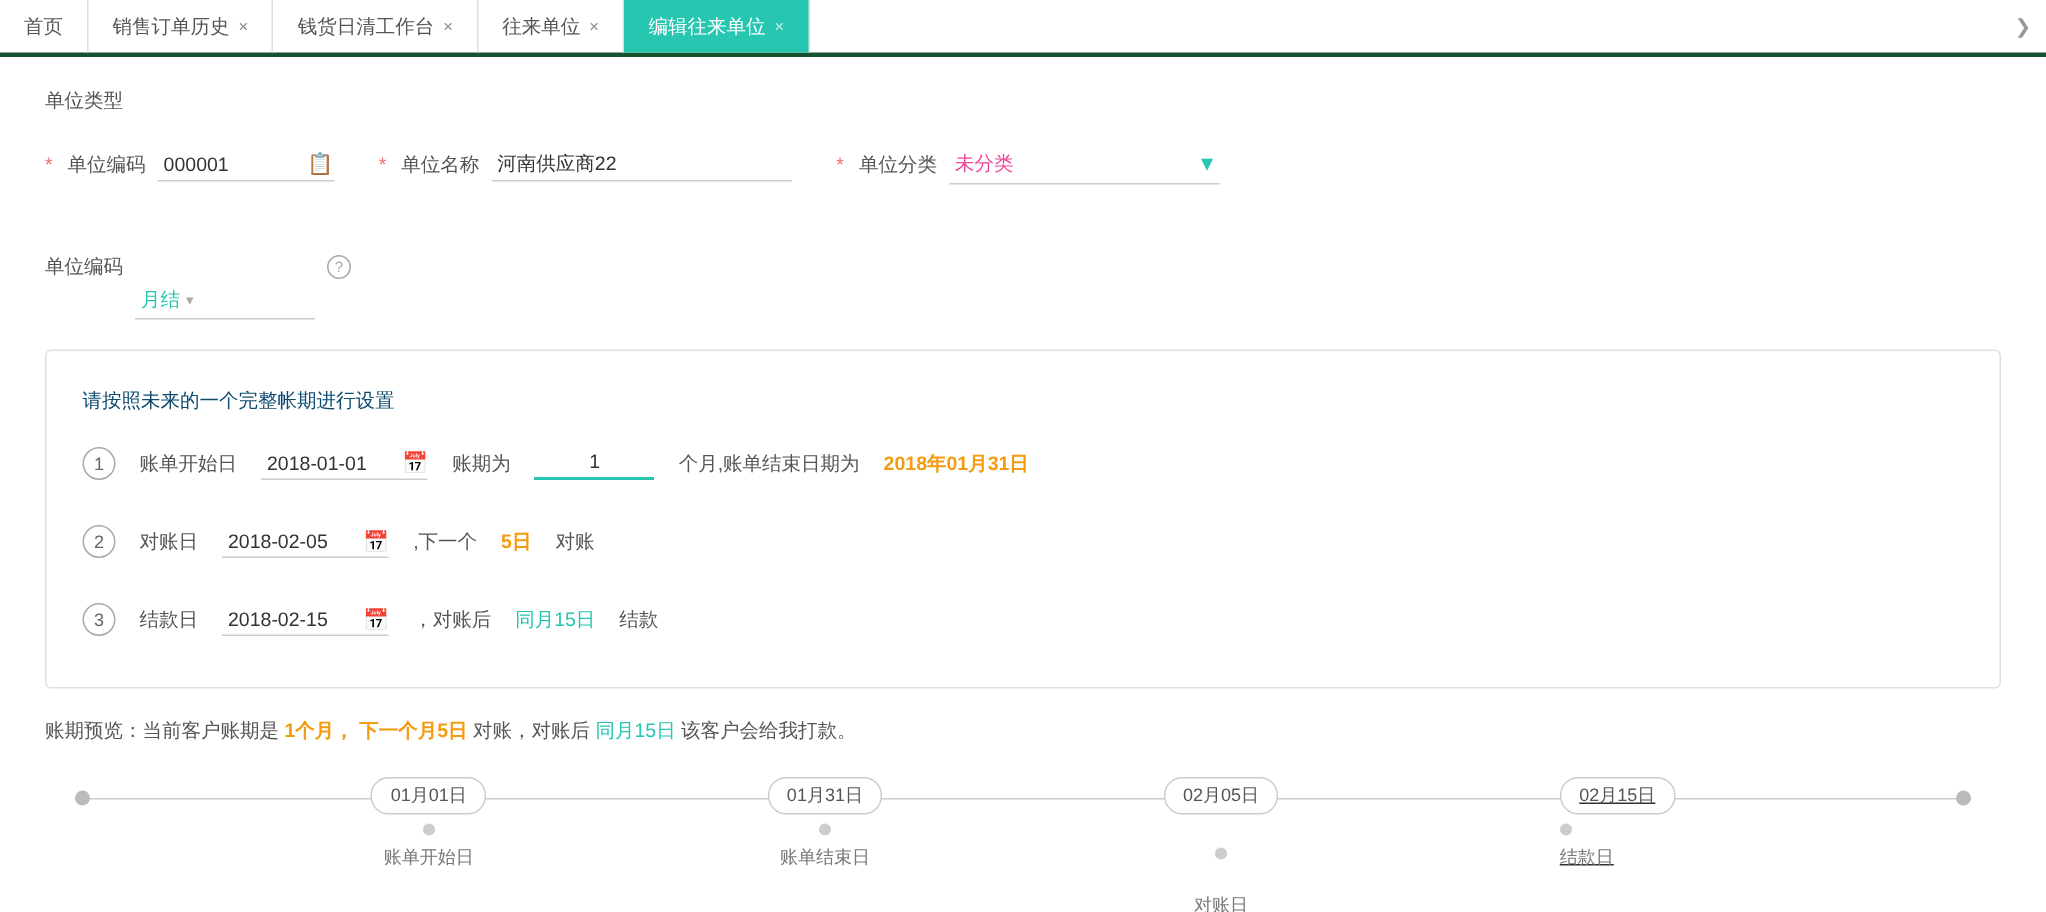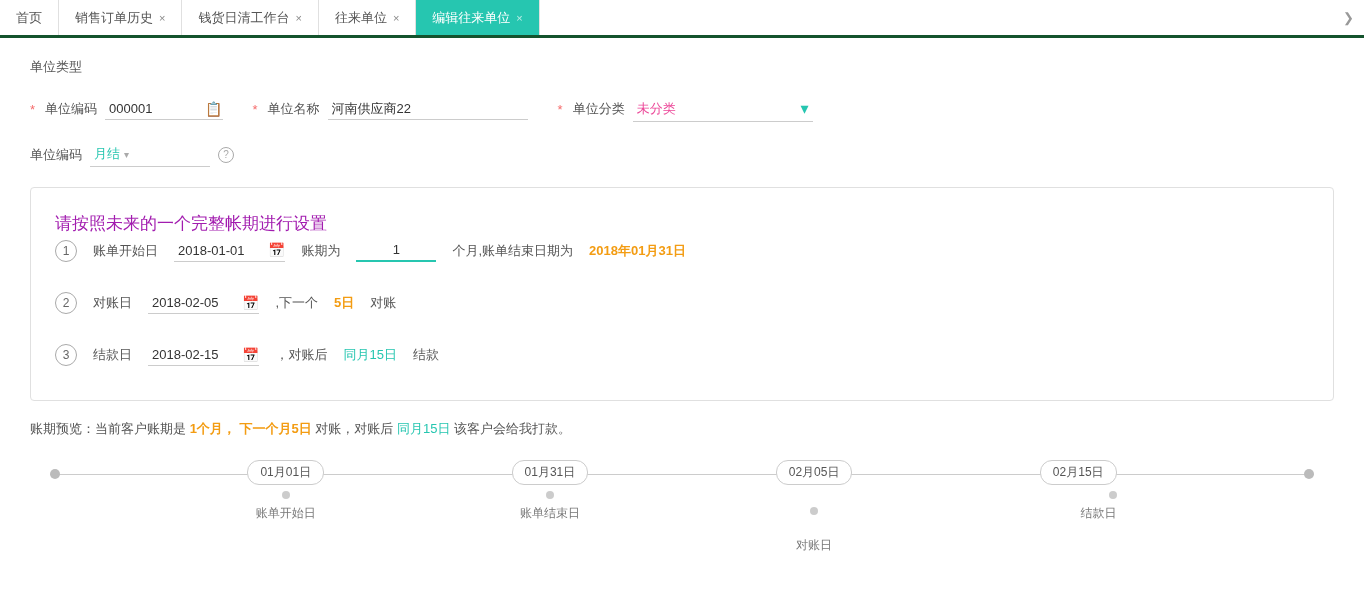--- a/index.html
+++ b/index.html
@@ -169,23 +169,23 @@
     }
 
     
     .card {
       border: 1px solid #e0e0e0;
       border-radius: 4px;
       padding: 24px;
       margin-bottom: 16px;
     }
     .card-title {
-      font-size: 17px;
-      color: #a21caf;
-      margin-bottom: 4px;
+      font-size: 13px;
+      color: #0c4a6e;
+      margin-bottom: 21px;
     }
 
     
     .step-row {
       display: flex;
       align-items: center;
       margin-bottom: 30px;
       gap: 16px;
     }
     .step-num {
@@ -311,21 +311,21 @@
       <div class="dropdown-field" style="width:180px;">
         <span class="selected-val" style="color:#ec4899;flex:1;">未分类</span>
         <span class="dropdown-arrow" style="color:#26c6b0;font-size:16px;">▾</span>
       </div>
     </div>
   </div>
 
   <div class="form-row">
     <div class="form-field">
       <span class="field-label">单位编码</span>
-      <div class="dropdown-field" style="min-width:120px;">
+      <div class="dropdown-field" style="min-width:120px;margin-top:45px;">
         <span class="selected-val">月结</span>
         <span class="dropdown-arrow">▾</span>
       </div>
       <div class="help-icon">
         <span>?</span>
       </div>
     </div>
   </div>
 
   <div class="card">
@@ -403,21 +403,21 @@
         <div style="width:8px;height:8px;border-radius:50%;background:#ccc;"></div>
         <div style="font-size:12px;color:#777;">账单结束日</div>
       </div>
 
       <div style="display:flex;flex-direction:column;align-items:center;gap:22px;">
         <div style="border:1px solid #ccc;border-radius:12px;padding:3px 12px;font-size:12px;color:#555;background:#fff;">02月05日</div>
         <div style="width:8px;height:8px;border-radius:50%;background:#ccc;"></div>
         <div style="font-size:12px;color:#777;">对账日</div>
       </div>
 
-      <div style="display:flex;flex-direction:column;align-items:flex-end;gap:6px;">
+      <div style="display:flex;flex-direction:column;align-items:flex-start;gap:6px;text-decoration:underline;">
         <div style="border:1px solid #ccc;border-radius:12px;padding:3px 12px;font-size:12px;color:#555;background:#fff;">02月15日</div>
         <div style="width:8px;height:8px;border-radius:50%;background:#ccc;"></div>
         <div style="font-size:12px;color:#777;">结款日</div>
       </div>
 
       <div style="display:flex;align-items:center;margin-top:9px;">
         <div style="width:10px;height:10px;border-radius:50%;background:#bbb;"></div>
       </div>
 
     </div>

